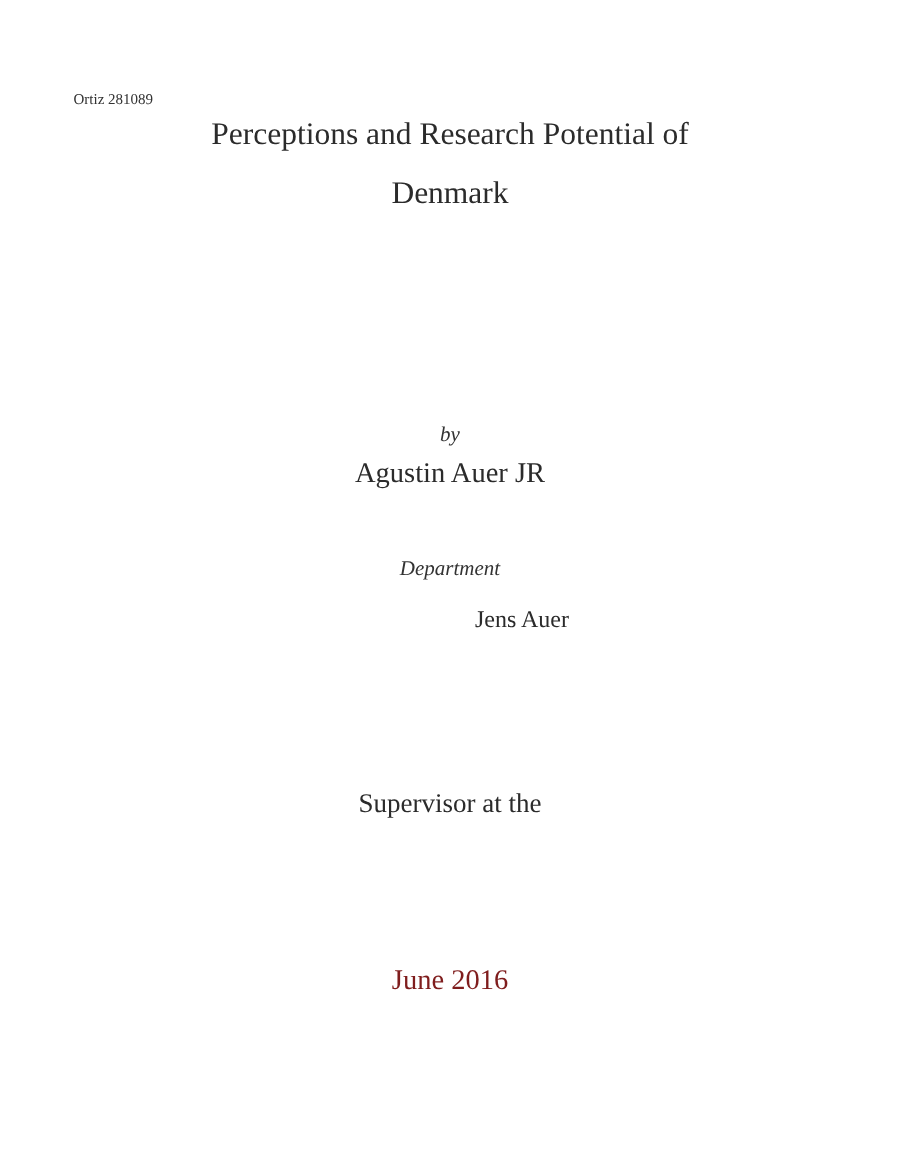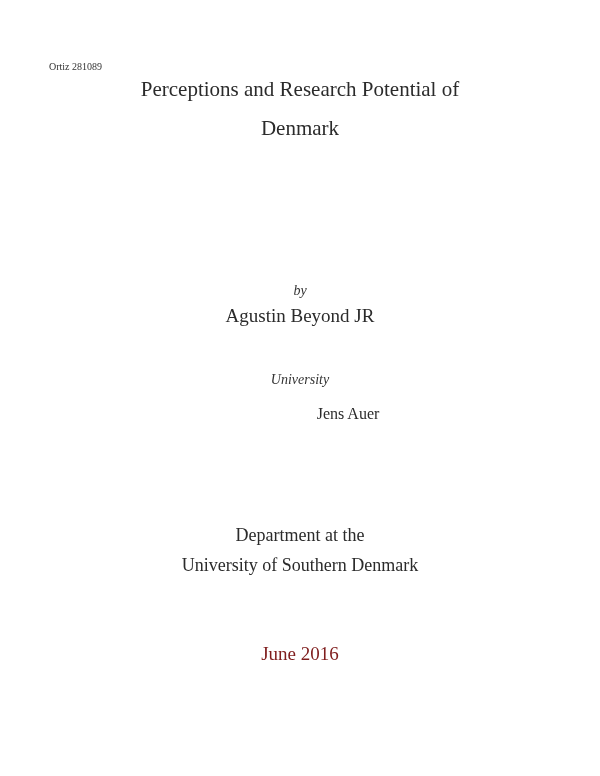--- a/index.html
+++ b/index.html
@@ -80,25 +80,24 @@
 <div>
 
   <div class="header">Ortiz 281089</div>
 
   <div class="center-line title">
     <span class="line">Perceptions and Research Potential of</span>
     <span class="line">Denmark</span>
   </div>
 
   <div class="center-line by">by</div>
-  <div class="center-line author">Agustin Beyond JR</div>
+  <div class="center-line author">Agustin Auer JR</div>
 
-  <div class="center-line supervisor-label">University</div>
+  <div class="center-line supervisor-label">Department</div>
   <div class="center-line supervisor-name">Jens Auer</div>
 
   <div class="center-line submission">
-    <span class="line">Department at the</span>
-    <span class="line">University of Southern Denmark</span>
+    <span class="line">Supervisor at the</span>
   </div>
 
   <div class="center-line date">June 2016</div>
 
 </div>
 
 </body></html>

